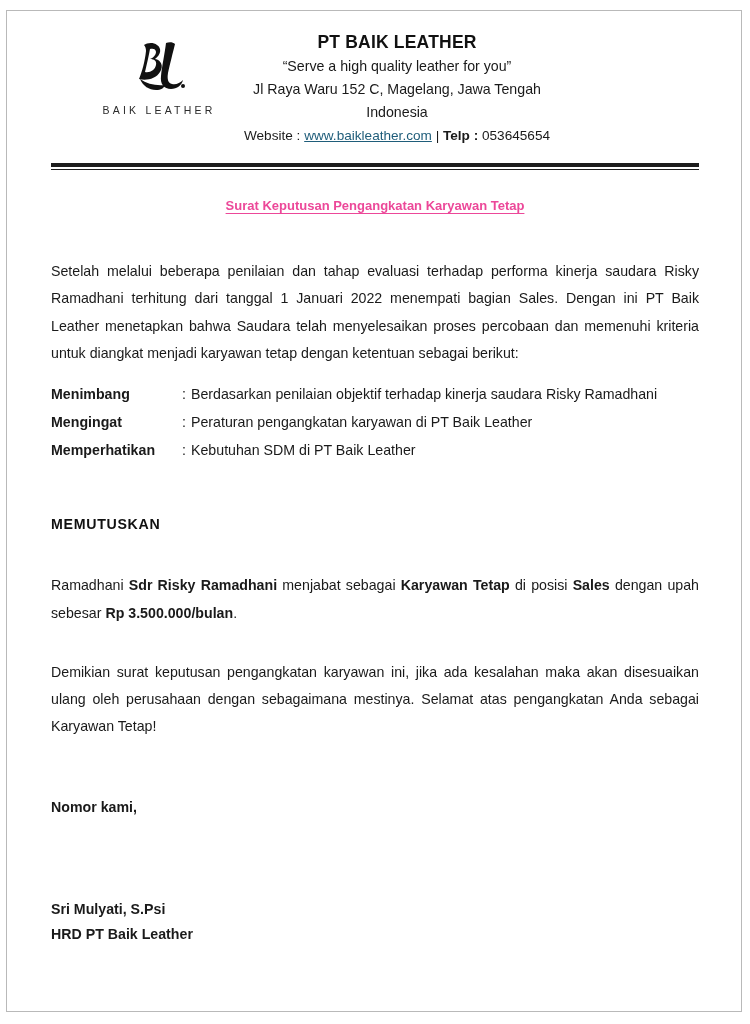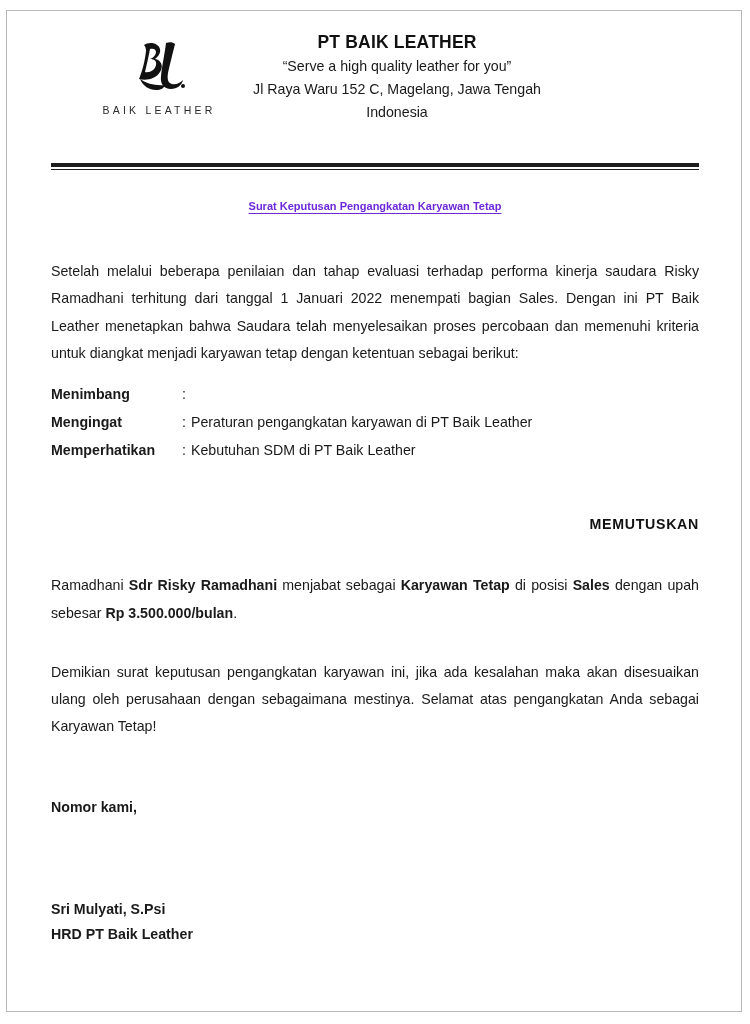--- a/index.html
+++ b/index.html
@@ -105,25 +105,25 @@
     box-sizing: border-box;
   }
 
   
   .doc-title-wrap {
     text-align: center;
     margin-top: 26px;
   }
   .doc-title {
     display: inline-block;
-    font-size: 11px;
+    font-size: 13px;
     font-weight: bold;
     text-decoration: underline;
     text-underline-offset: 3px;
-    color: #6d28d9;
+    color: #ec4899;
   }
   .doc-number {
     text-align: center;
     font-size: 14px;
     margin-top: 9px;
     color: #1a1a1a;
   }
 
   
   .body-para {
@@ -151,21 +151,21 @@
   }
   .consider-sep {
     width: 9px;
     flex: 0 0 9px;
   }
   .consider-value {
     flex: 1 1 auto;
   }
 
   .decision-heading {
-    text-align: right;
+    text-align: left;
     font-size: 14.2px;
     font-weight: bold;
     letter-spacing: 0.7px;
     margin-top: 52px;
     color: #111;
   }
 
   .para-decision { margin-top: 40px; }
   .para-closing  { margin-top: 32px; }
 
@@ -208,35 +208,39 @@
           </g>
         </svg>
         <span class="logo-word">BAIK LEATHER</span>
       </div>
 
       <div class="head-text">
         <div class="company-name">PT BAIK LEATHER</div>
         <div class="tagline">“Serve a high quality leather for you”</div>
         <div class="address-line">Jl Raya Waru 152 C, Magelang, Jawa Tengah</div>
         <div class="country-line">Indonesia</div>
+        <div class="contact-line">
+          <span>Website : </span><a class="weblink" href="#">www.baikleather.com</a><span> | </span><span class="telp-label">Telp : </span><span>053645654</span>
+        </div>
       </div>
     </div>
 
     <div class="rule"></div>
 
     <div class="doc-title-wrap">
       <span class="doc-title">Surat Keputusan Pengangkatan Karyawan Tetap</span>
     </div>
 
     <p class="body-para para-intro">Setelah melalui beberapa penilaian dan tahap evaluasi terhadap performa kinerja saudara Risky Ramadhani terhitung dari tanggal 1 Januari 2022 menempati bagian Sales. Dengan ini PT Baik Leather menetapkan bahwa Saudara telah menyelesaikan proses percobaan dan memenuhi kriteria untuk diangkat menjadi karyawan tetap dengan ketentuan sebagai berikut:</p>
 
     <div class="considerations">
       <div class="consider-row">
         <span class="consider-label">Menimbang</span>
         <span class="consider-sep">:</span>
+        <span class="consider-value">Berdasarkan penilaian objektif terhadap kinerja saudara Risky Ramadhani</span>
       </div>
       <div class="consider-row">
         <span class="consider-label">Mengingat</span>
         <span class="consider-sep">:</span>
         <span class="consider-value">Peraturan pengangkatan karyawan di PT Baik Leather</span>
       </div>
       <div class="consider-row">
         <span class="consider-label">Memperhatikan</span>
         <span class="consider-sep">:</span>
         <span class="consider-value">Kebutuhan SDM di PT Baik Leather</span>

